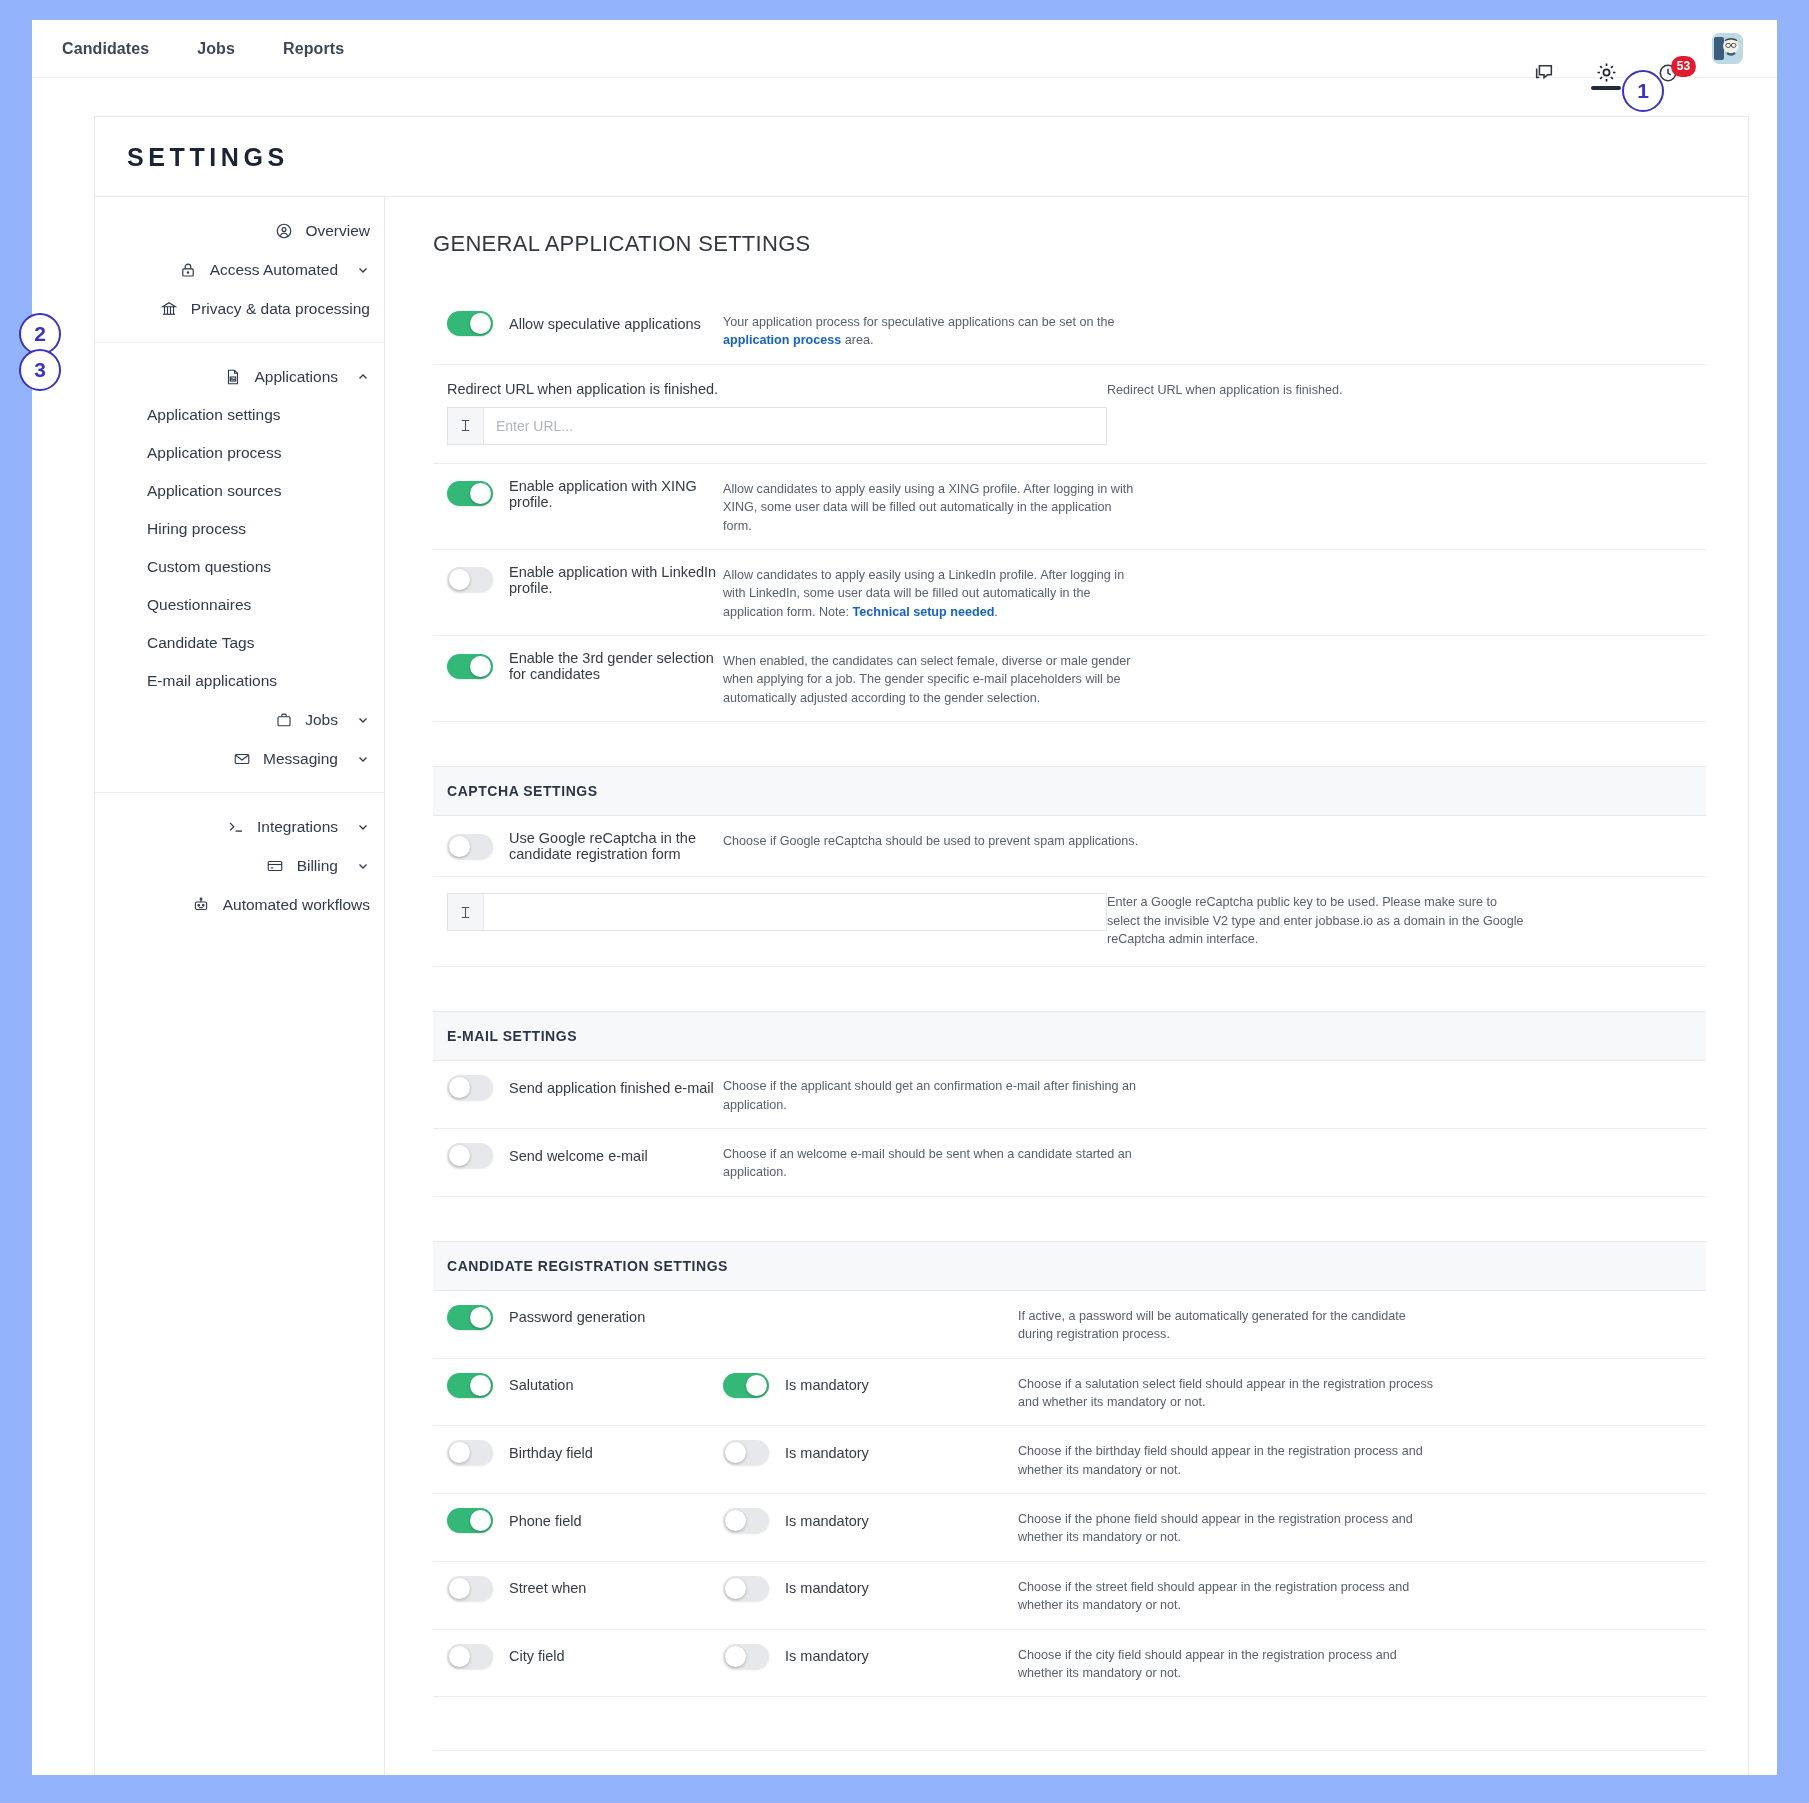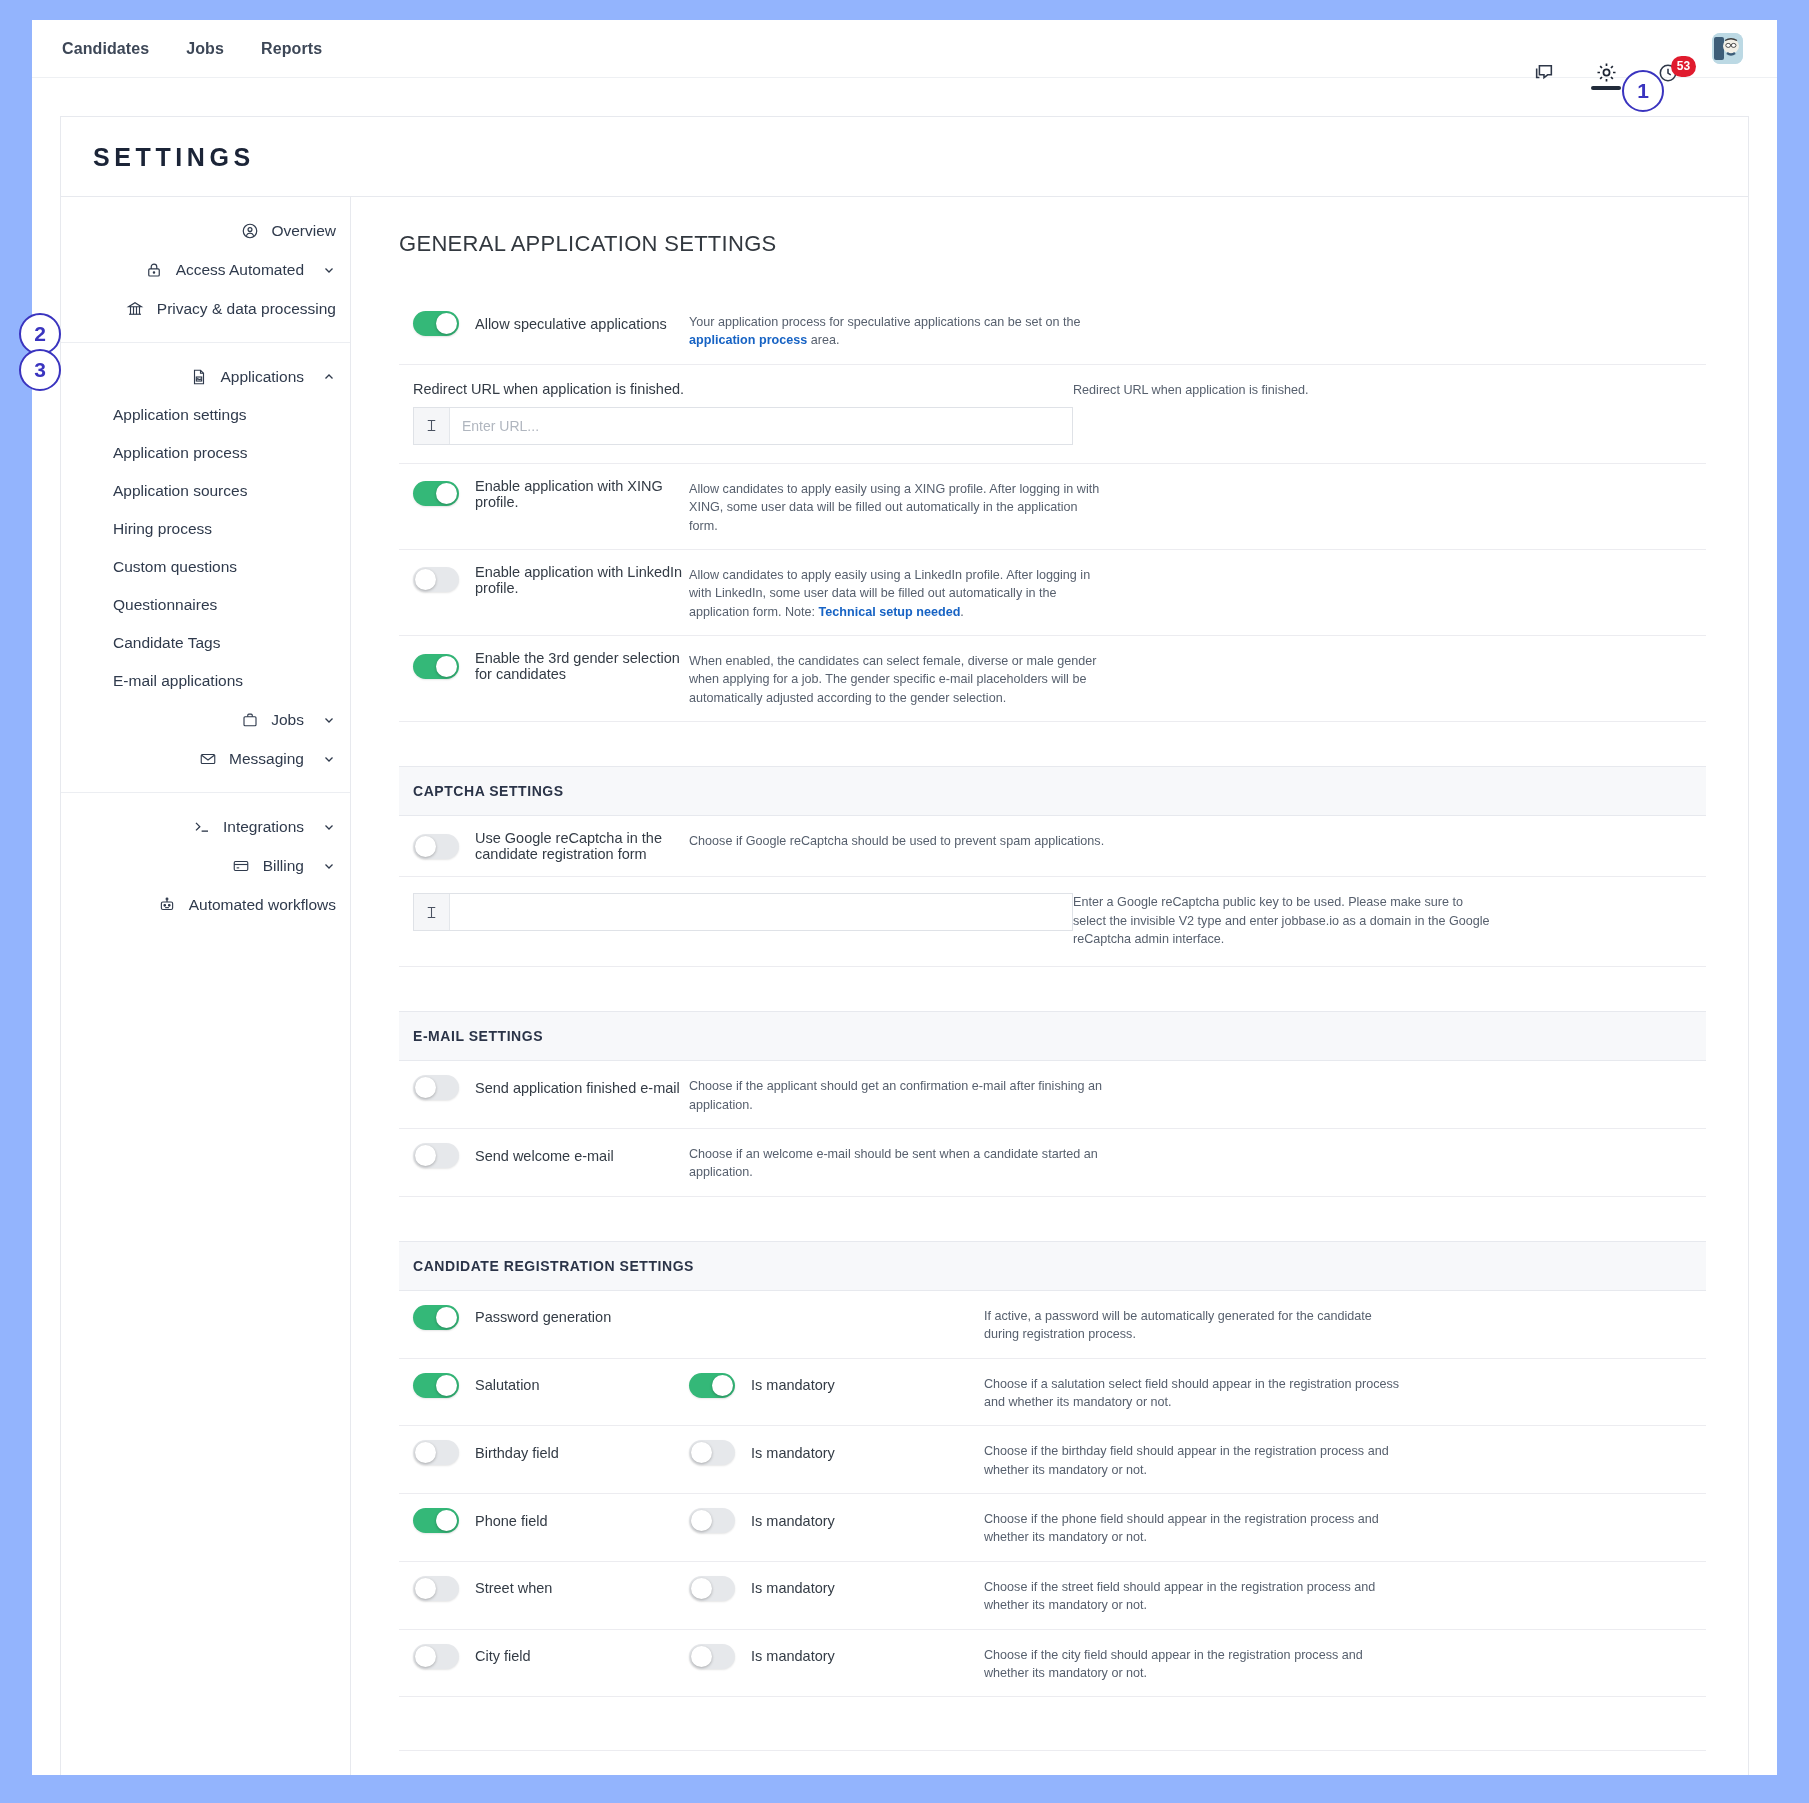--- a/index.html
+++ b/index.html
@@ -24,21 +24,21 @@
 
   
   .topbar{
     height:58px;
     background:#ffffff;
     border-bottom:1px solid #eef0f3;
     display:flex; align-items:center;
     padding:0 0 0 30px;
     position:relative;
   }
-  .topnav{ display:flex; align-items:flex-start; gap:37px; }
+  .topnav{ display:flex; align-items:flex-start; gap:48px; }
   .topnav a{
     font-size:16px; color:#3d4757; text-decoration:none; font-weight:600;
     letter-spacing:.1px;
   }
   .topright{
     margin-left:auto; display:flex; align-items:center; gap:26px;
     padding-right:34px; height:100%;
   }
   .ticon{
     width:36px; height:43px; display:flex; align-items:center; justify-content:center;
@@ -59,20 +59,21 @@
     width:31px; height:31px; border-radius:8px; overflow:hidden;
     background:#bcd9e4; position:relative; cursor:pointer;
   }
 
   
   .page{
     padding:38px 0 0 0;
     background:#ffffff;
     height:calc(100% - 58px);
     overflow:hidden;
+    margin-left:34px;
   }
   .card{
     margin:0 28px 0 28px;
     border:1px solid #e7e9ee;
     background:#fff;
     min-height:1640px;
   }
   .card-head{
     padding:26px 0 24px 32px;
     border-bottom:1px solid #e7e9ee;

